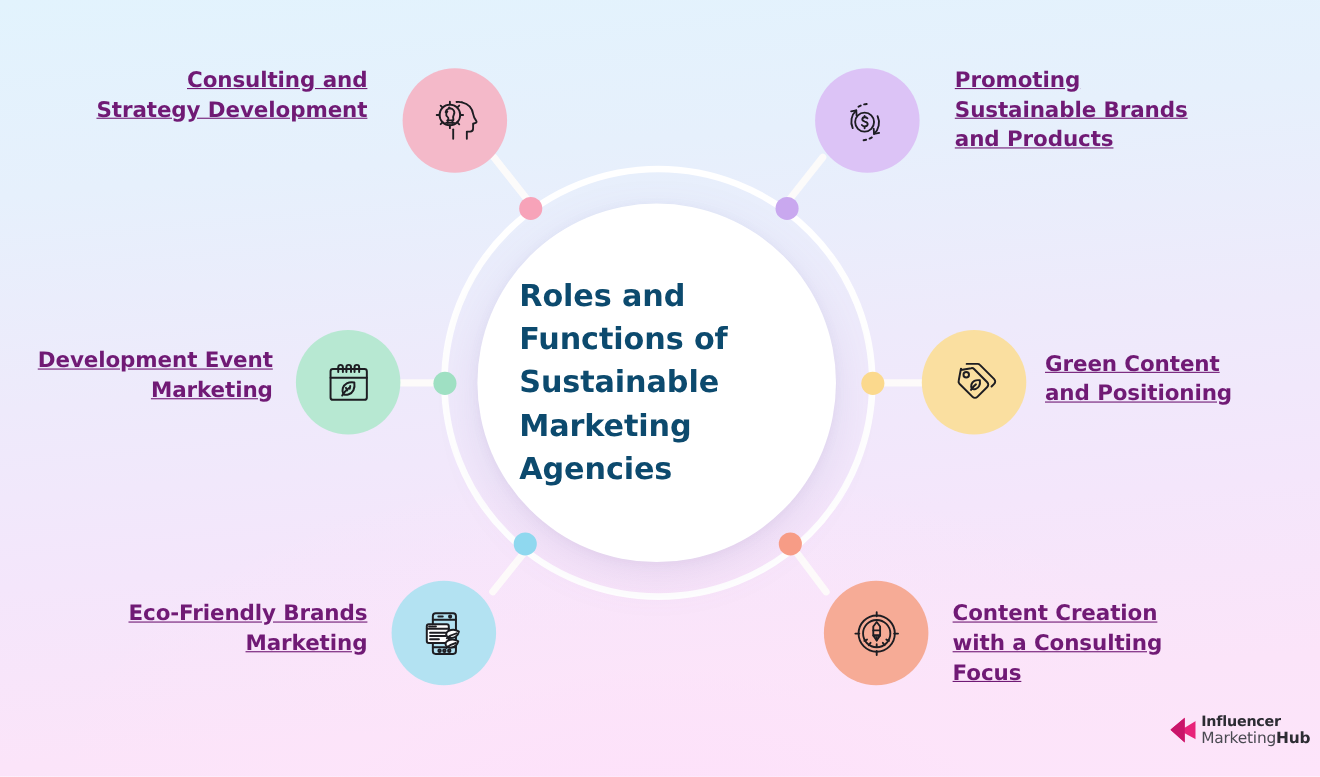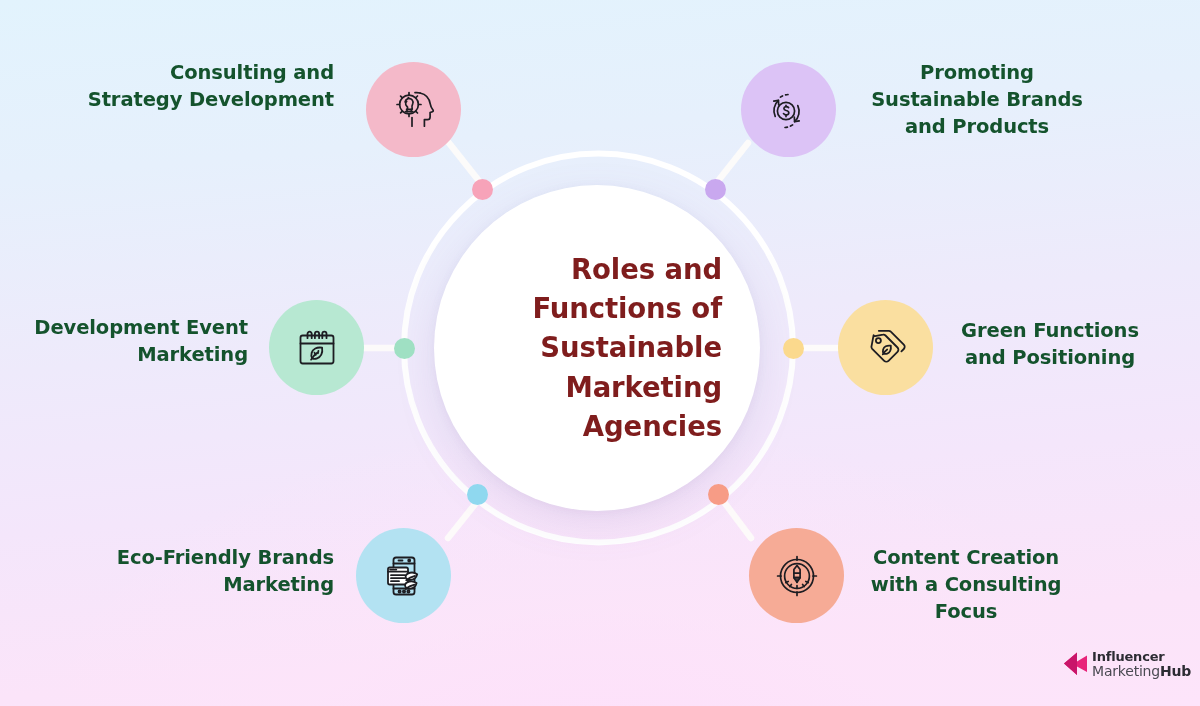--- a/index.html
+++ b/index.html
@@ -25,44 +25,45 @@
     width:326px; height:326px;
     border-radius:50%;
     background:#ffffff;
     box-shadow: 0 14px 40px rgba(120,110,170,0.13), 0 2px 10px rgba(120,110,170,0.07);
     display:flex; align-items:center; justify-content:center;
   }
   .hub-title {
     font-size:27.5px;
     font-weight:700;
     line-height:1.42;
-    color:#7f1d1d;
-    text-align:right;
+    color:#0c4a6e;
+    text-align:left;
     letter-spacing:-0.1px;
     width:250px;
   }
 
   
   .node-circle {
     position:absolute;
     border-radius:50%;
     display:flex; align-items:center; justify-content:center;
   }
   .node-circle svg { display:block; }
 
   
   .node-label {
     position:absolute;
     font-size:19.5px;
     font-weight:700;
     line-height:1.38;
-    color:#14532d;
+    color:#701a75;
     letter-spacing:-0.1px;
-  }
-  .lbl-right { text-align:center; }
+    text-decoration:underline;
+  }
+  .lbl-right { text-align:left; }
   .lbl-left  { text-align:right; }
 
   
   .hub-dot { position:absolute; border-radius:50%; }
 
   
   .logo {
     position:absolute;
     left:1064px; top:650px;
     display:flex; align-items:center; gap:5px;
@@ -179,21 +180,21 @@
 
         <path d="M12.6 12.2l-2.1 11.1c-.2.9.1 1.8.7 2.5l12 12c1.2 1.2 3.1 1.2 4.3 0l9-9c1.2-1.2 1.2-3.1 0-4.3l-12-12c-.7-.7-1.6-1-2.5-.8l-9.4 1.7z"></path>
 
         <circle cx="17.4" cy="17.6" r="2.5"></circle>
 
         <path d="M22.6 30.6c-1.5-2.7-.5-5.9 2.2-7.3 1.7-.9 3.7-.8 5-.6.2 1.4.3 3.4-.6 5.1-1.3 2.7-4.5 3.7-6.6 2.8z"></path>
         <path d="M21.8 31.4c.9-1.5 2.3-3.5 4.4-5"></path>
       </svg>
     </span>
   </div>
-  <div class="node-label lbl-right" style="left:950px; top:318px; width:200px;">Green Functions and Positioning</div>
+  <div class="node-label lbl-right" style="left:950px; top:318px; width:200px;">Green Content and Positioning</div>
 
   <div class="node-circle" style="left:356px; top:528px; width:95px; height:95px; background:#b3e2f2;">
     <span>
       <svg width="50" height="50" viewBox="0 0 50 50" fill="none" stroke="#1d1d22" stroke-width="1.8" stroke-linecap="round" stroke-linejoin="round">
 
         <rect x="14.5" y="6.5" width="21" height="37" rx="2.6"></rect>
         <path d="M14.5 12.5h21M14.5 37.5h21"></path>
         <circle cx="30.2" cy="9.5" r="1"></circle>
         <path d="M19.5 9.5h4"></path>
         <circle cx="20.6" cy="40.6" r="1.1"></circle>

